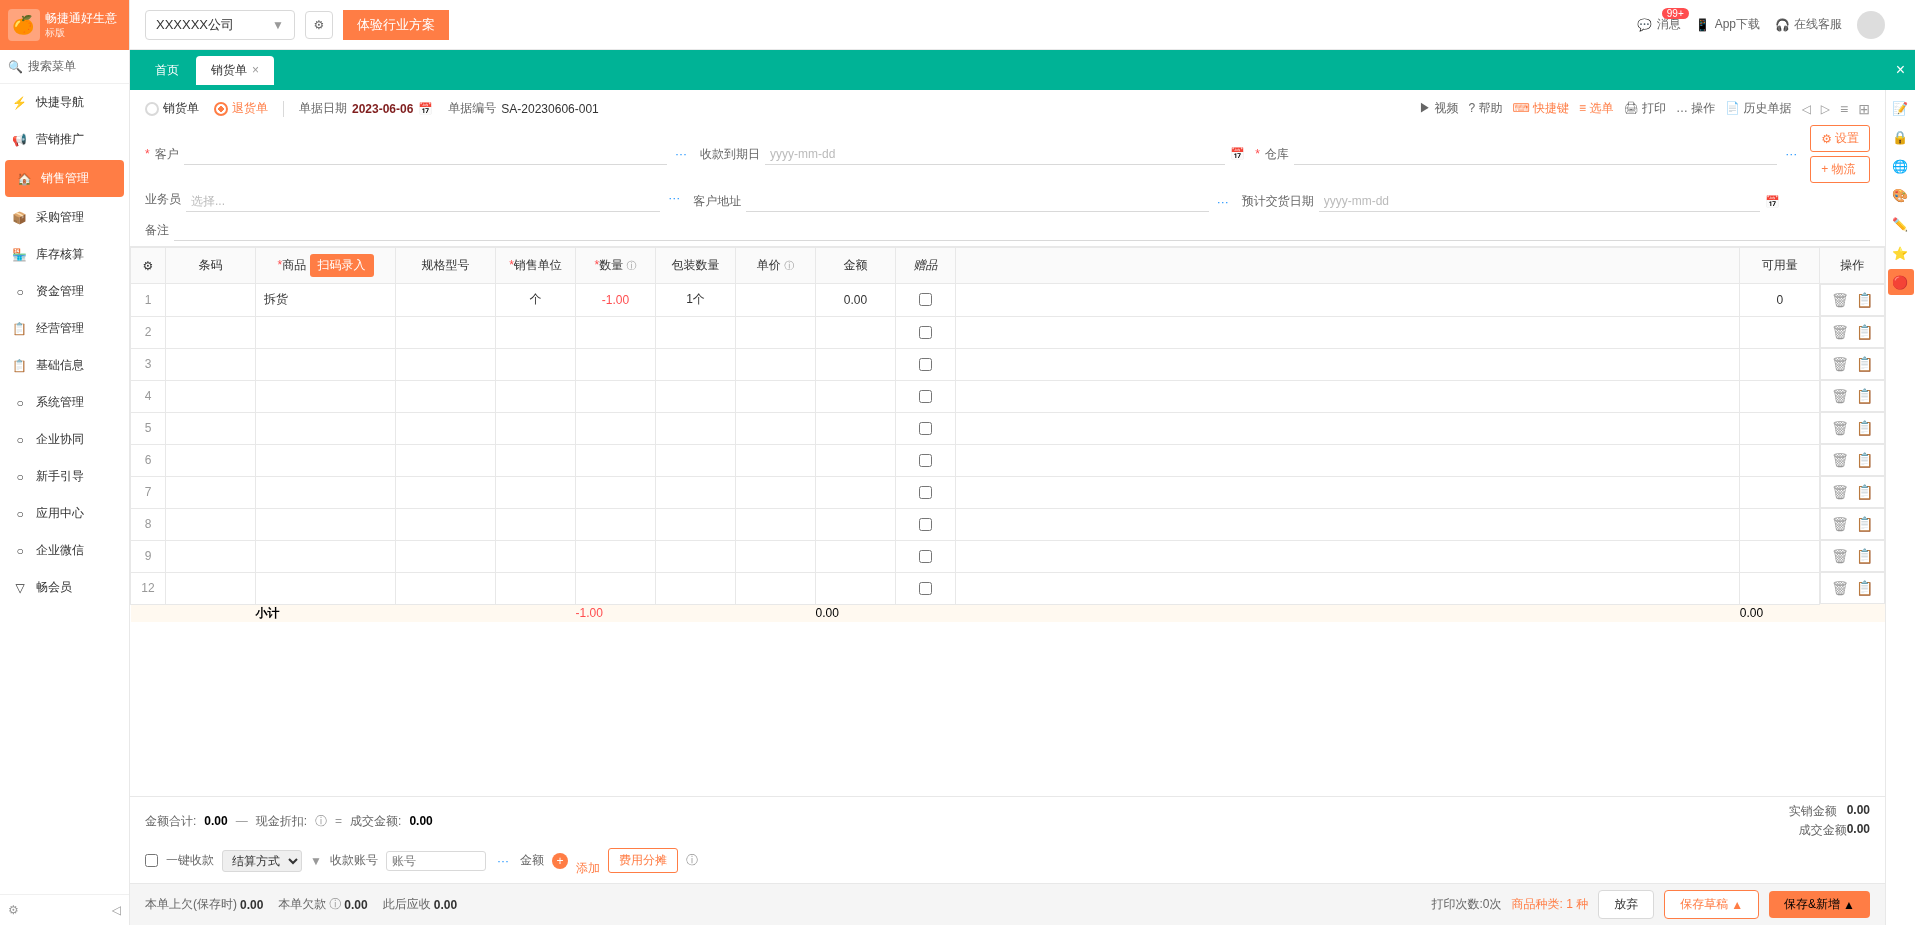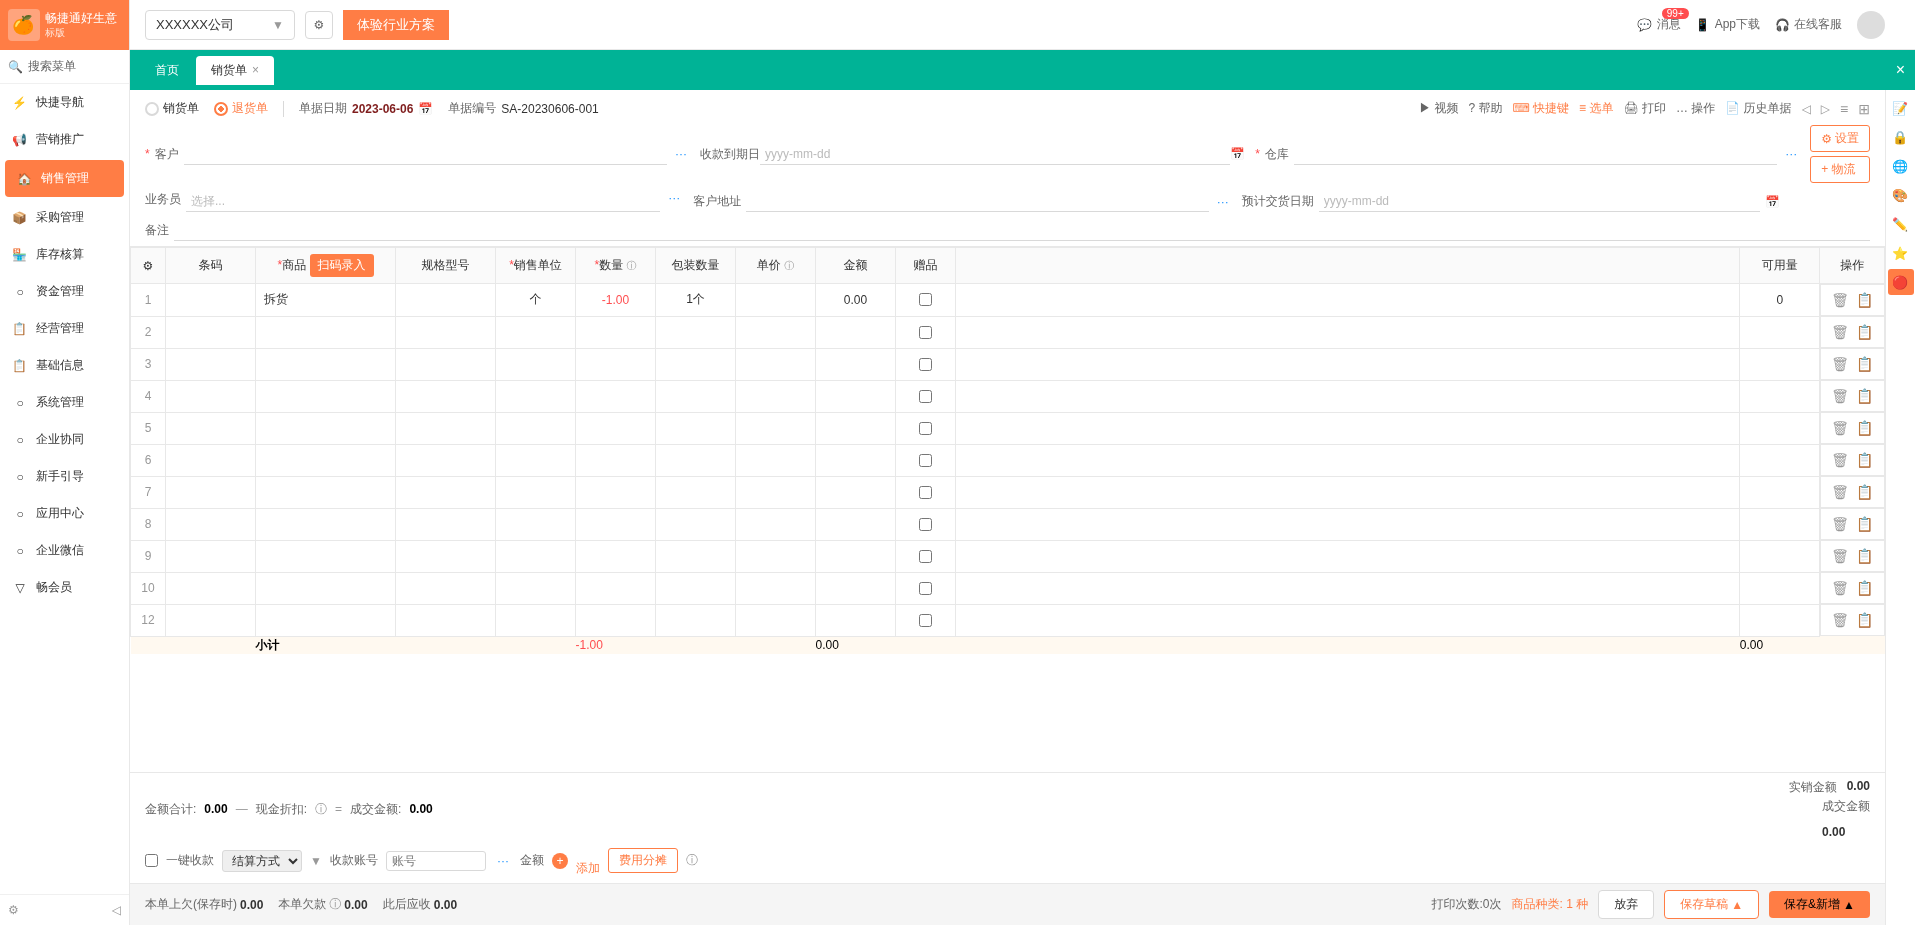--- a/index.html
+++ b/index.html
@@ -102,21 +102,21 @@
 
     .col-settings { width: 35px; }
     .col-barcode { width: 90px; }
     .col-goods { width: 140px; }
     .col-spec { width: 100px; }
     .col-unit { width: 80px; }
     .col-qty { width: 80px; }
     .col-pkg { width: 80px; }
     .col-price { width: 80px; }
     .col-amount { width: 80px; }
-    .col-gift { width: 60px; }
+    .col-gift { width: 60px; font-style: italic; }
     .col-avail { width: 80px; min-width: 80px; }
     .col-op { width: 60px; }
     .col-expand { flex: 1; }
   </style>
 </head>
 <body>
 
 <div class="sidebar">
   <div class="sidebar-logo">
     <div class="sidebar-logo-icon">🍊</div>
@@ -280,21 +280,21 @@
           </div>
         </div>
 
         <div style="display:flex;align-items:center;gap:10px;margin-bottom:8px;">
           <div style="flex:1;display:flex;align-items:center;gap:5px;">
             <span style="color:#ff4d4f;">*</span>
             <span style="color:#666;">客户</span>
             <input type="text" class="form-input" style="flex: 1 1 0%;">
             <span class="ellipsis-btn">···</span>
           </div>
-          <div style="flex:1;display:flex;align-items:center;">
+          <div style="flex:1;display:flex;align-items:center;gap:5px;">
             <span style="color:#666;">收款到期日</span>
             <input type="text" class="form-input" style="flex: 1 1 0%;" placeholder="yyyy-mm-dd">
             <span class="cal-icon">📅</span>
           </div>
           <div style="flex:1;display:flex;align-items:center;gap:5px;">
             <span style="color:#ff4d4f;">*</span>
             <span style="color:#666;">仓库</span>
             <input type="text" class="form-input" style="flex: 1 1 0%;">
             <span class="ellipsis-btn">···</span>
           </div>
@@ -551,42 +551,20 @@
                     </div>
                   </td>
     <td></td>
     <td></td>
     <td style="display:flex;gap:3px;justify-content:center;">
       <button class="op-btn">🗑</button>
       <button class="op-btn">📋</button>
     </td>
   </tr>
                 <tr>
-    <td class="row-num">10</td>
-    <td style="cursor:pointer;"></td>
-    <td style="text-align:left;"></td>
-    <td></td>
-    <td></td>
-    <td style="color:#333;"></td>
-    <td></td>
-    <td></td>
-    <td></td>
-    <td>
-                    <div class="checkbox-cell">
-                      <input type="checkbox" style="">
-                    </div>
-                  </td>
-    <td></td>
-    <td></td>
-    <td style="display:flex;gap:3px;justify-content:center;">
-      <button class="op-btn">🗑</button>
-      <button class="op-btn">📋</button>
-    </td>
-  </tr>
-                <tr>
     <td class="row-num">12</td>
     <td style="cursor:pointer;"></td>
     <td style="text-align:left;"></td>
     <td></td>
     <td></td>
     <td style="color:#333;"></td>
     <td></td>
     <td></td>
     <td></td>
     <td>
@@ -631,21 +609,21 @@
           <span style="color:#999;cursor:pointer;">ⓘ</span>
           <span class="equal-sign">=</span>
           <span style="color:#666;">成交金额:</span>
           <span style="font-weight:bold;">0.00</span>
 
           <span style="margin-left:auto;display:flex;flex-direction:column;align-items:flex-end;gap:2px;">
             <span style="color:#666;display:flex;gap:10px;">
                 <span>实销金额</span>
                 <span style="color:#333;font-weight:bold;">0.00</span>
               </span>
-            <span style="color:#666;display:flex;gap:10px;flex-direction:column;">
+            <span style="color:#666;display:flex;">
                 <span>成交金额</span>
                 <span style="color:#333;font-weight:bold;">0.00</span>
               </span>
           </span>
         </div>
         <div class="summary-row2">
           <input type="checkbox" style="">
           <span style="color:#666;">一键收款</span>
           <select style="border:1px solid #d9d9d9;border-radius:3px;padding:2px 5px;color:#333;">
             <option>结算方式</option>

